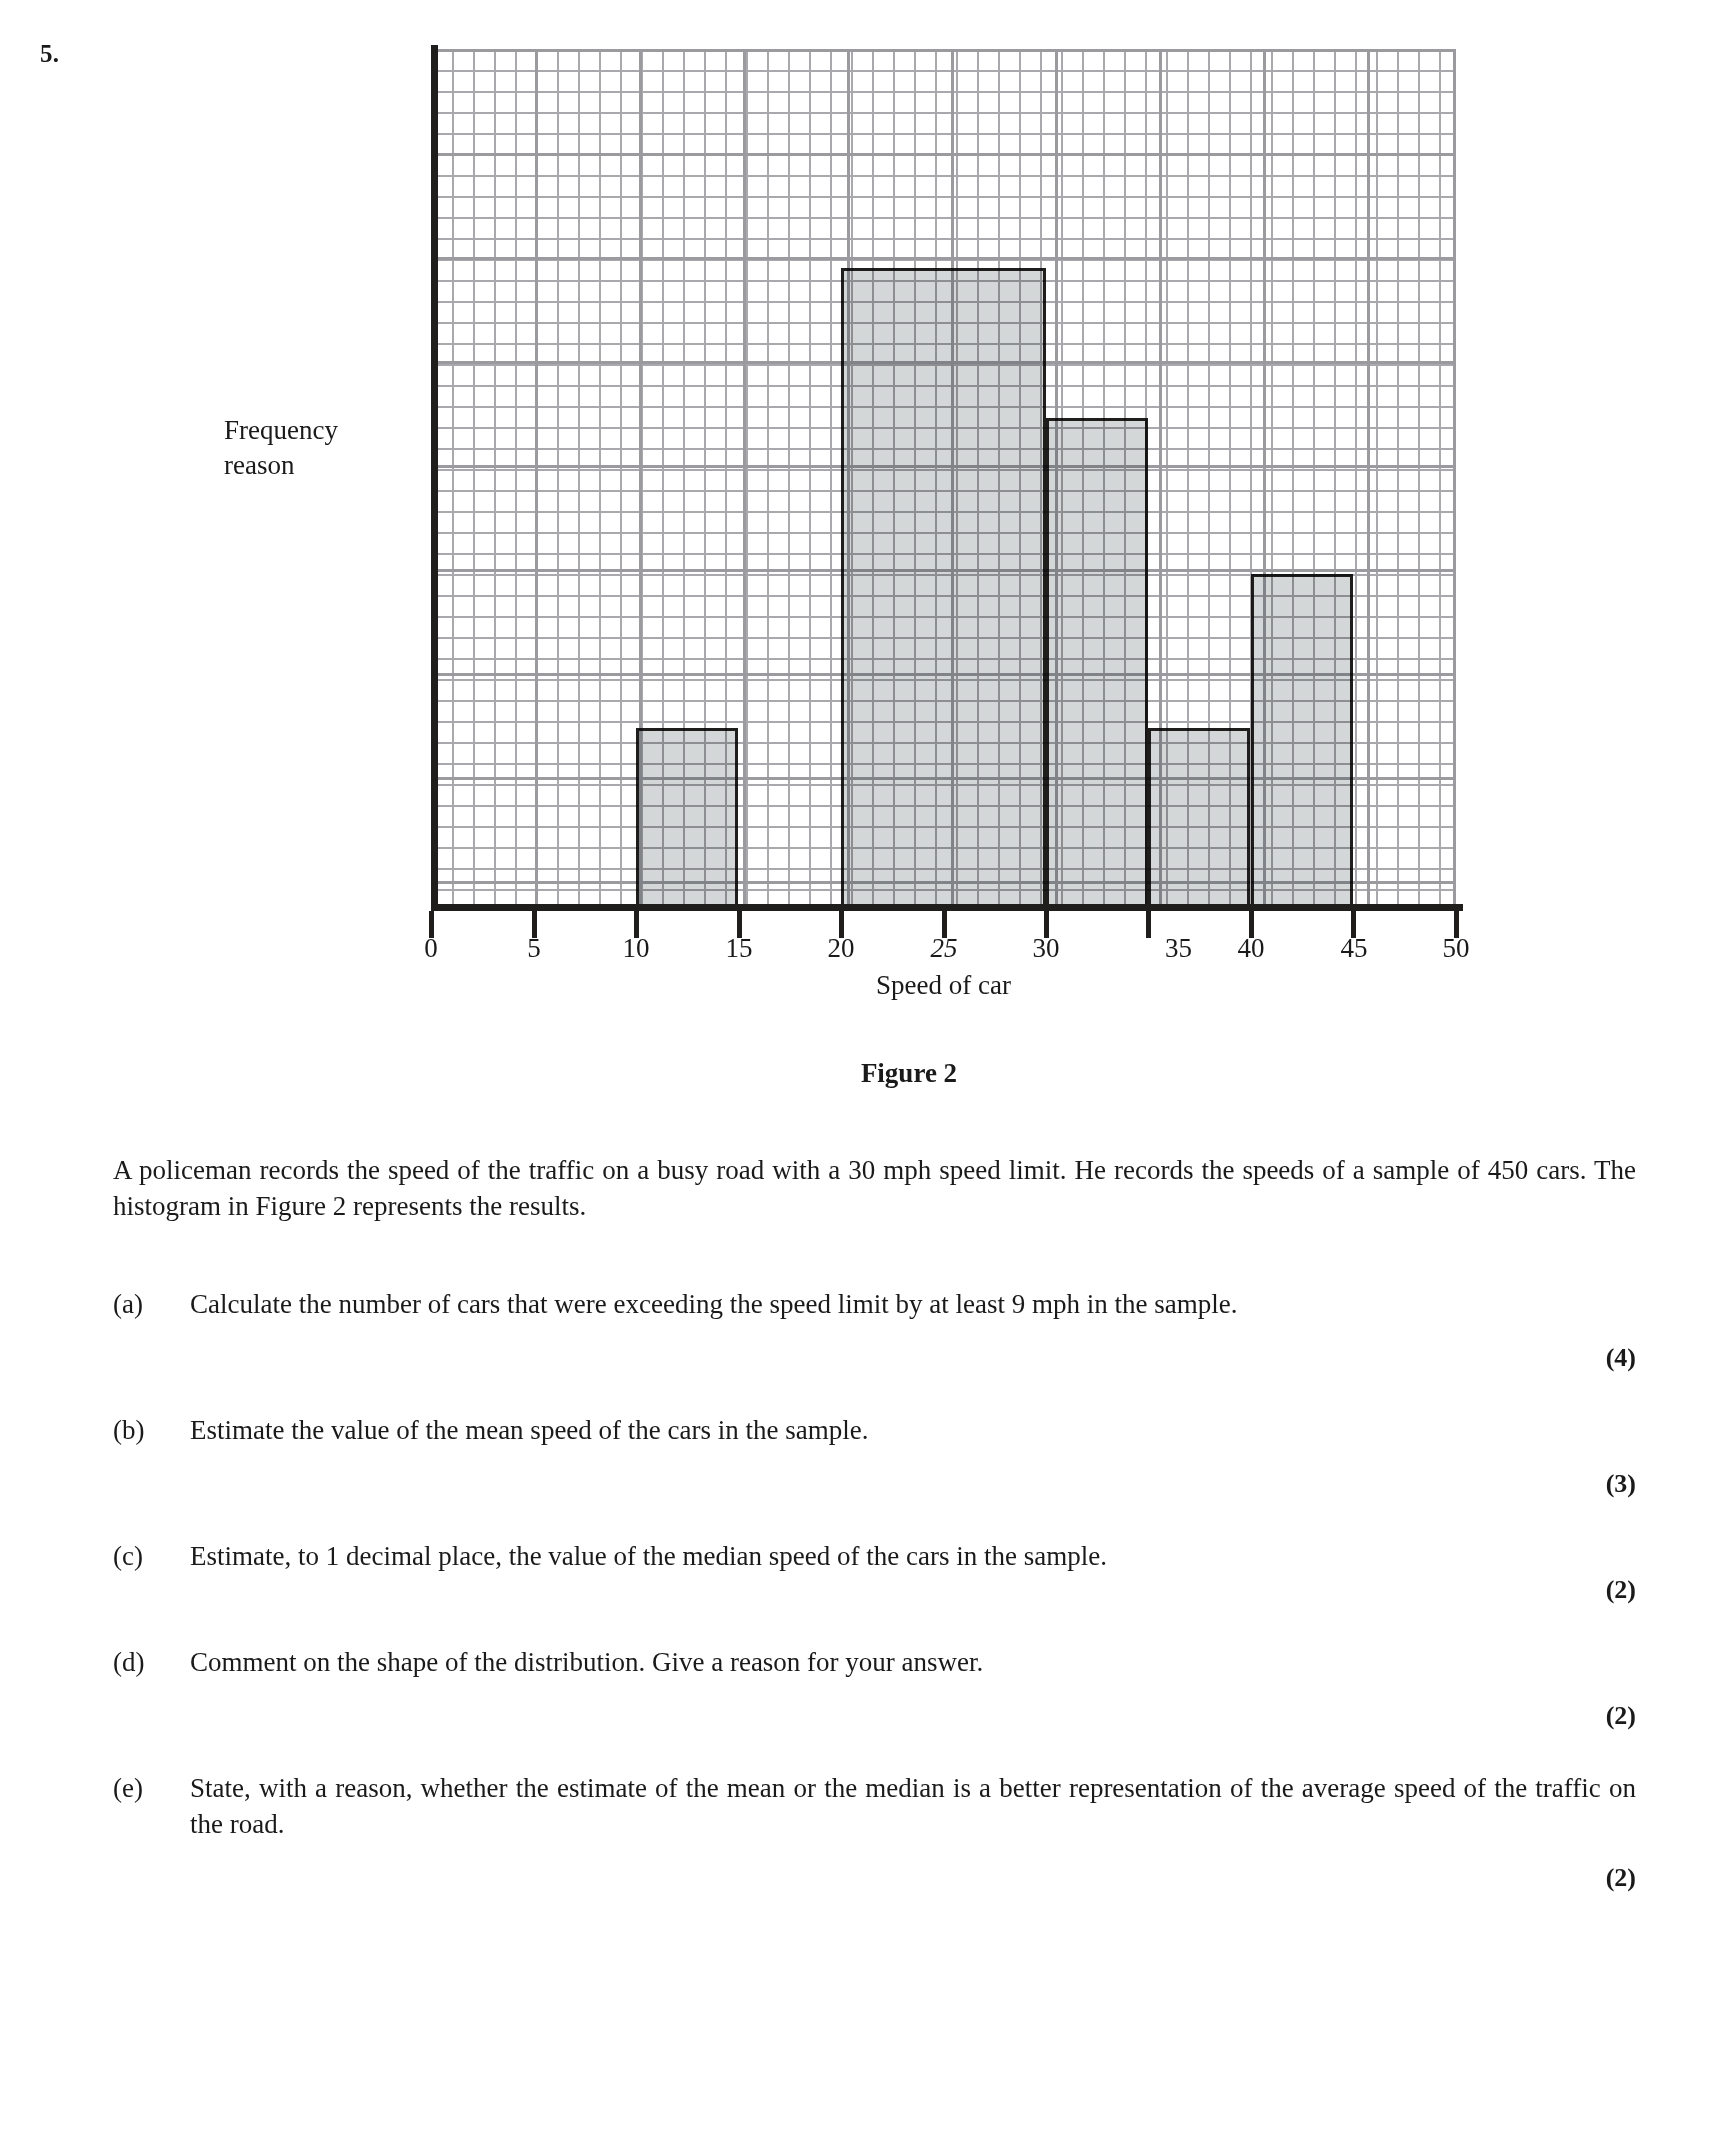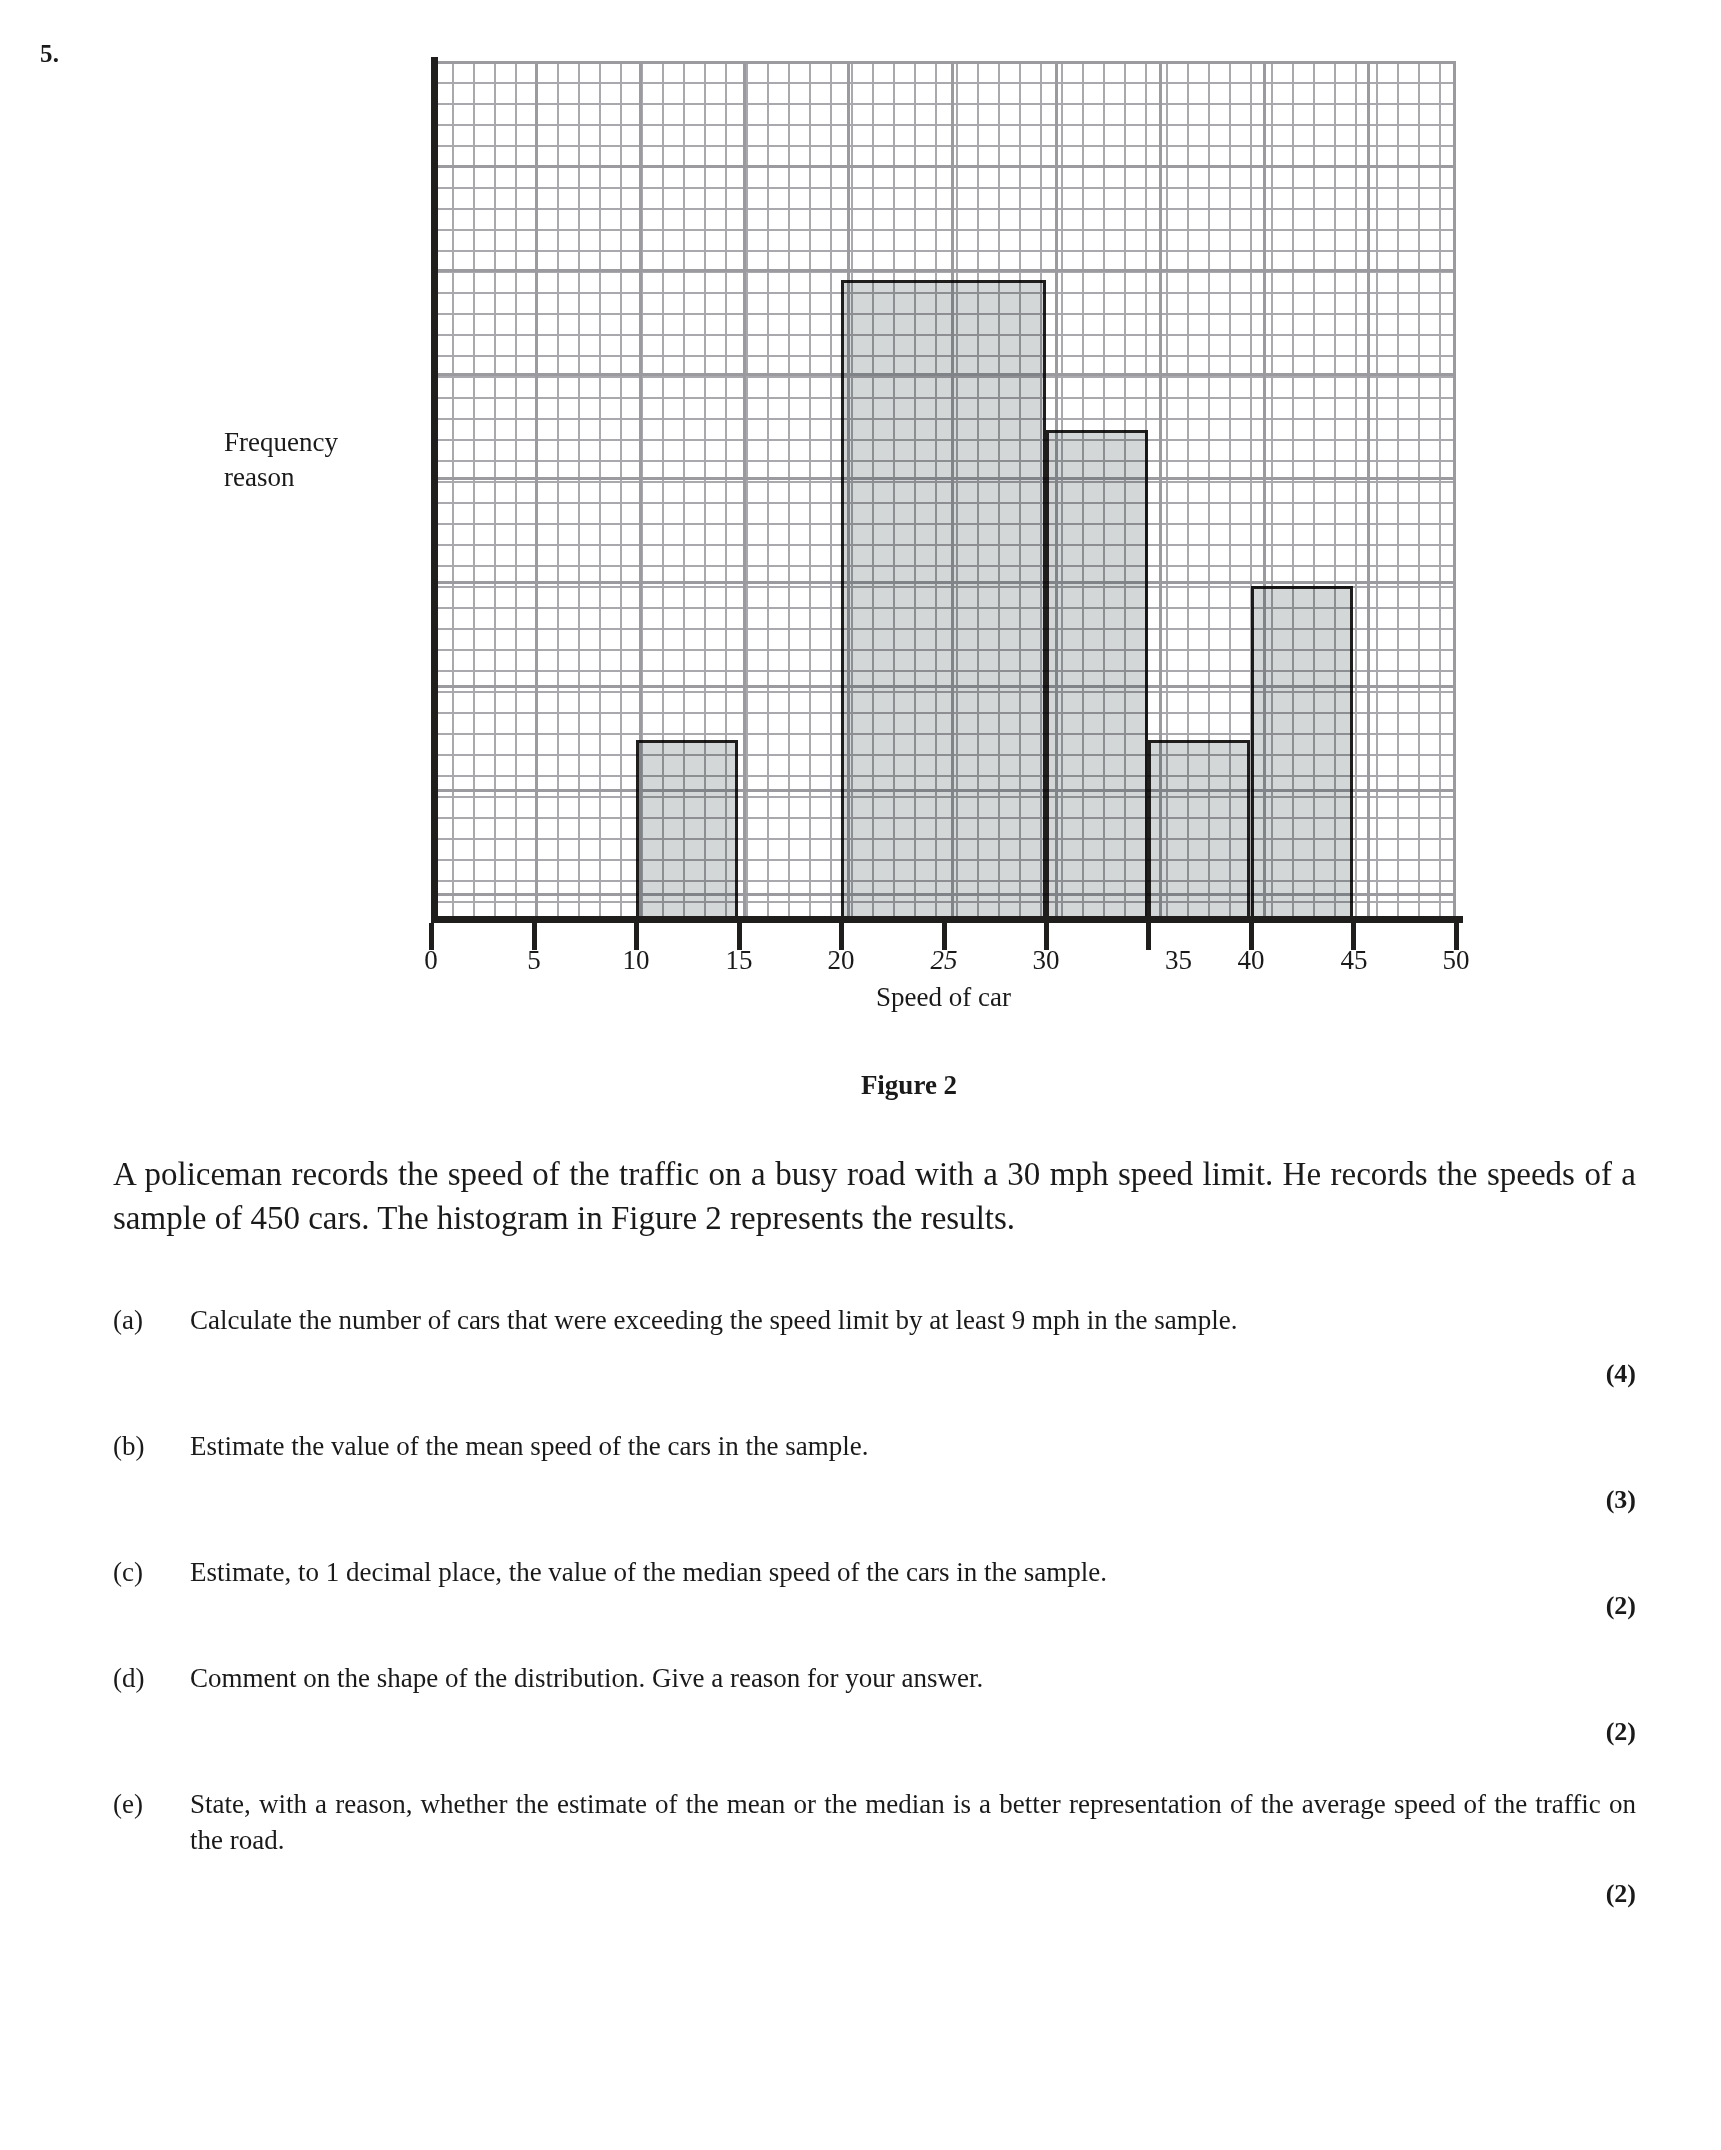--- a/index.html
+++ b/index.html
@@ -13,21 +13,21 @@
   }
   .page{position:relative;width:1722px;height:2233px;}
 
   
   .qnum{
     position:absolute;left:40px;top:40px;
     font-size:25px;font-weight:bold;letter-spacing:0.2px;
   }
 
   
-  .figure{position:absolute;left:0;top:12px;width:1606px;height:1032px;}
+  .figure{position:absolute;left:0;top:0;width:1606px;height:1032px;}
 
   .fd-label{
     position:absolute;
     left:224px;top:413px;
     width:194px;
     text-align:left;
     font-size:27px;line-height:1.28;
     color:#1a1a1a;
   }
 
@@ -93,21 +93,21 @@
   .figcap{
     position:absolute;left:0;top:1058px;width:1722px;
     text-align:center;font-size:27px;font-weight:bold;margin-left:48px;
   }
 
   
   .body{
     position:absolute;left:113px;top:1153px;width:1523px;
   }
   .para{
-    font-size:33px;line-height:1.33;
+    font-size:27px;line-height:1.33;
     text-align:justify;text-justify:inter-word;
     margin:0 0 14.6px 0;
   }
   .part{
     position:relative;
     font-size:27px;line-height:1.33;
     padding-left:77px;
     text-align:justify;
     margin:0;
   }

